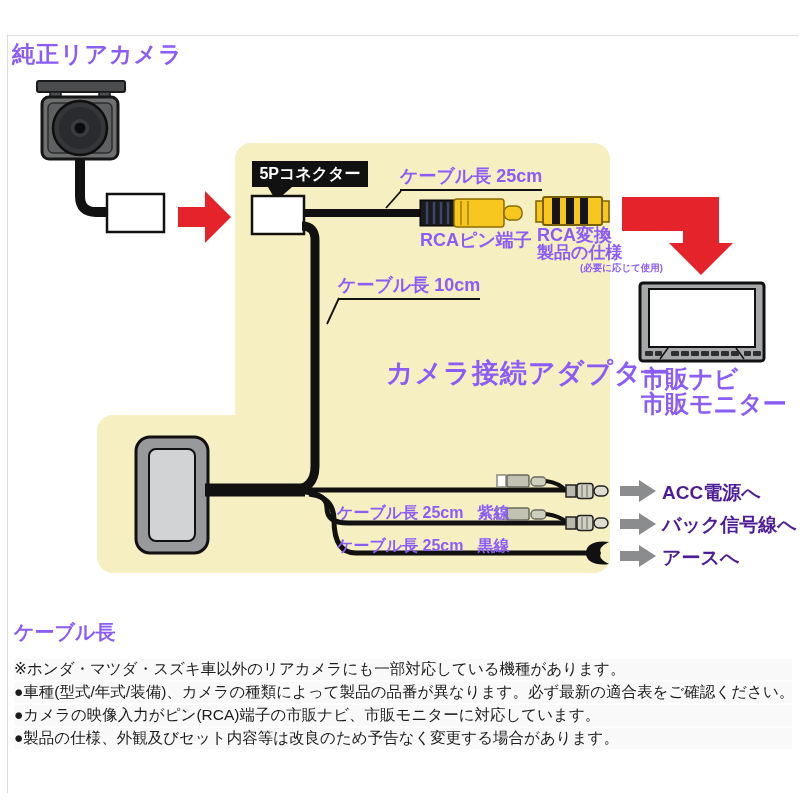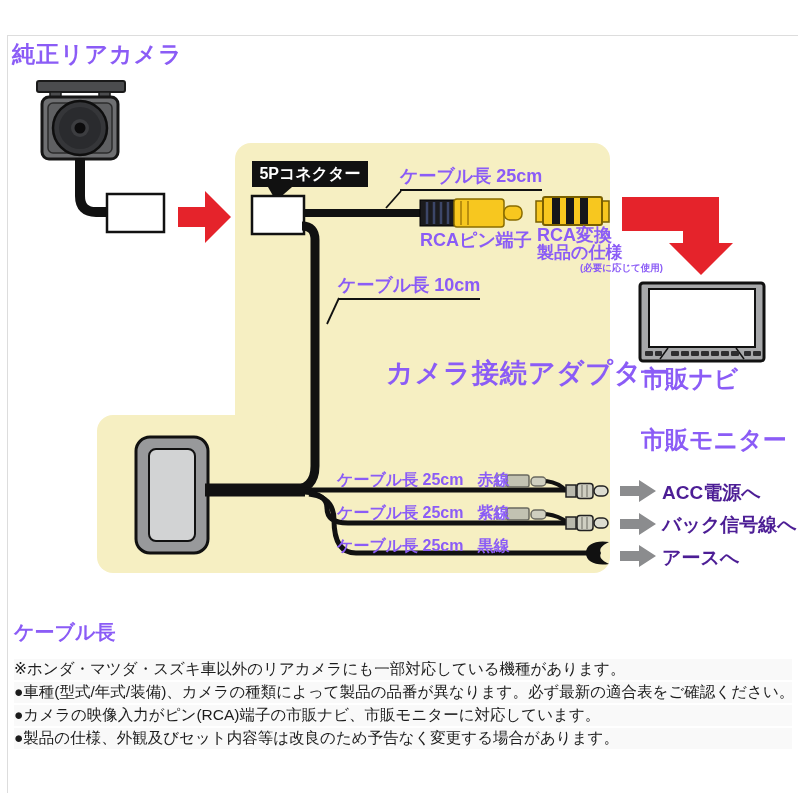--- a/index.html
+++ b/index.html
@@ -19,21 +19,21 @@
     font-size:16px;font-weight:bold;display:flex;align-items:center;justify-content:center;}
   .underlined{border-bottom:2px solid #111;padding-bottom:2px;}
   #cable-top-label{left:400px;top:167px;font-size:18px;}
   #rca-pin-label{left:420px;top:231px;font-size:18px;}
   #rca-adp-1{left:537px;top:226px;font-size:18px;}
   #rca-adp-2{left:537px;top:244px;font-size:17px;}
   #rca-adp-note{left:536px;top:263px;font-size:9.5px;font-weight:bold;margin-left:44px;}
   #cable-mid-label{left:338px;top:276px;font-size:18px;}
   #main-title{left:362px;top:359px;font-size:27px;letter-spacing:1px;margin-left:24px;}
   #monitor-1{left:641px;top:366px;font-size:24px;}
-  #monitor-2{left:641px;top:391px;font-size:24px;margin-top:36px;}
+  #monitor-2{left:641px;top:391px;font-size:24px;}
   .wire-label{font-size:16px;}
   .wire-color{margin-left:14px;}
   #wire-0{left:337px;top:471px;}
   #wire-1{left:337px;top:504px;}
   #wire-2{left:337px;top:537px;}
   .dest{font-size:19px;font-weight:600;color:#4c1d95;}
   #dest-0{left:662px;top:480px;}
   #dest-1{left:662px;top:512px;}
   #dest-2{left:662px;top:545px;}
   #notes-heading{left:14px;top:621px;font-size:20px;}
@@ -178,23 +178,20 @@
   <div class="lbl underlined" id="cable-top-label">ケーブル長 25cm</div>
   <div class="lbl" id="rca-pin-label">RCAピン端子</div>
   <div class="lbl" id="rca-adp-1">RCA変換</div>
   <div class="lbl" id="rca-adp-2">製品の仕様</div>
   <div class="lbl" id="rca-adp-note">(必要に応じて使用)</div>
   <div class="lbl underlined" id="cable-mid-label">ケーブル長 10cm</div>
   <div class="lbl" id="main-title">カメラ接続アダプター</div>
   <div class="lbl" id="monitor-1">市販ナビ</div>
   <div class="lbl" id="monitor-2">市販モニター</div>
 
-  <div class="lbl wire-label" id="wire-0">
-    <span>ケーブル長 25cm</span><span class="wire-color">赤線</span>
-  </div>
   <div class="lbl wire-label" id="wire-1">
     <span>ケーブル長 25cm</span><span class="wire-color">紫線</span>
   </div>
   <div class="lbl wire-label" id="wire-2">
     <span>ケーブル長 25cm</span><span class="wire-color">黒線</span>
   </div>
 
   <div class="abs dest" id="dest-0">ACC電源へ</div>
   <div class="abs dest" id="dest-1">バック信号線へ</div>
   <div class="abs dest" id="dest-2">アースへ</div>

